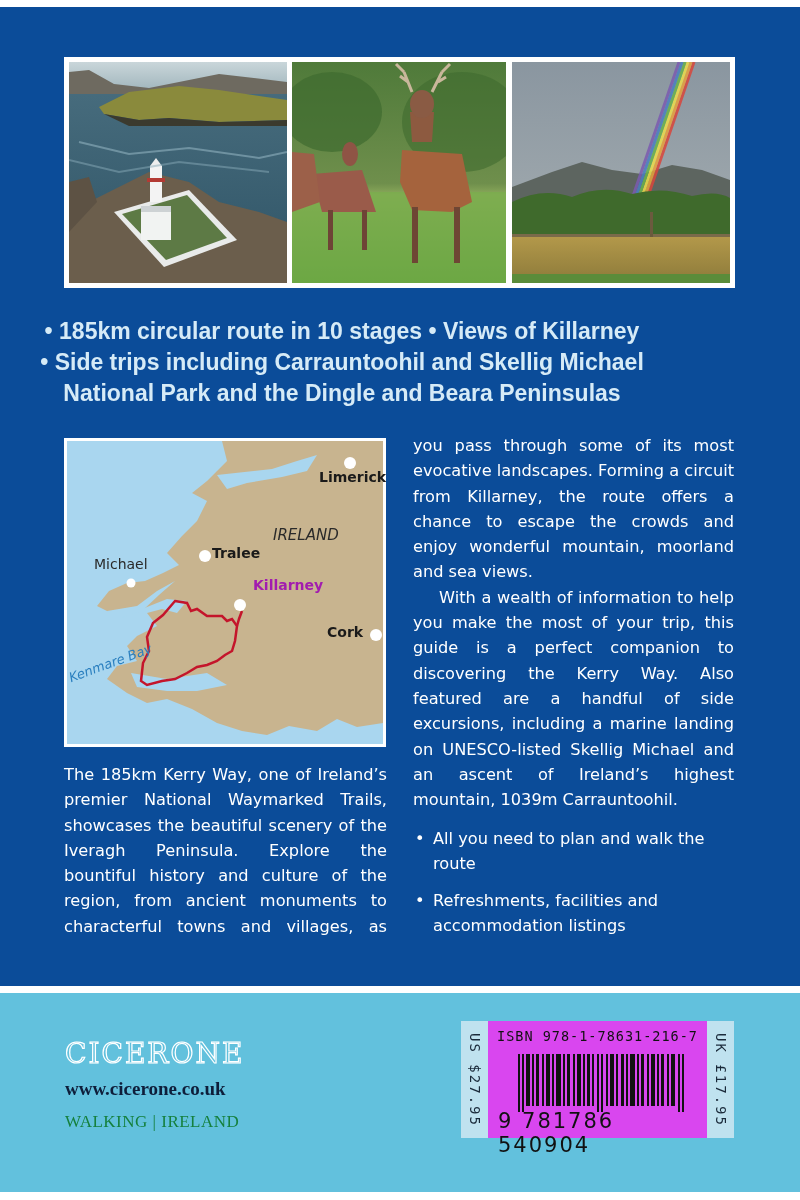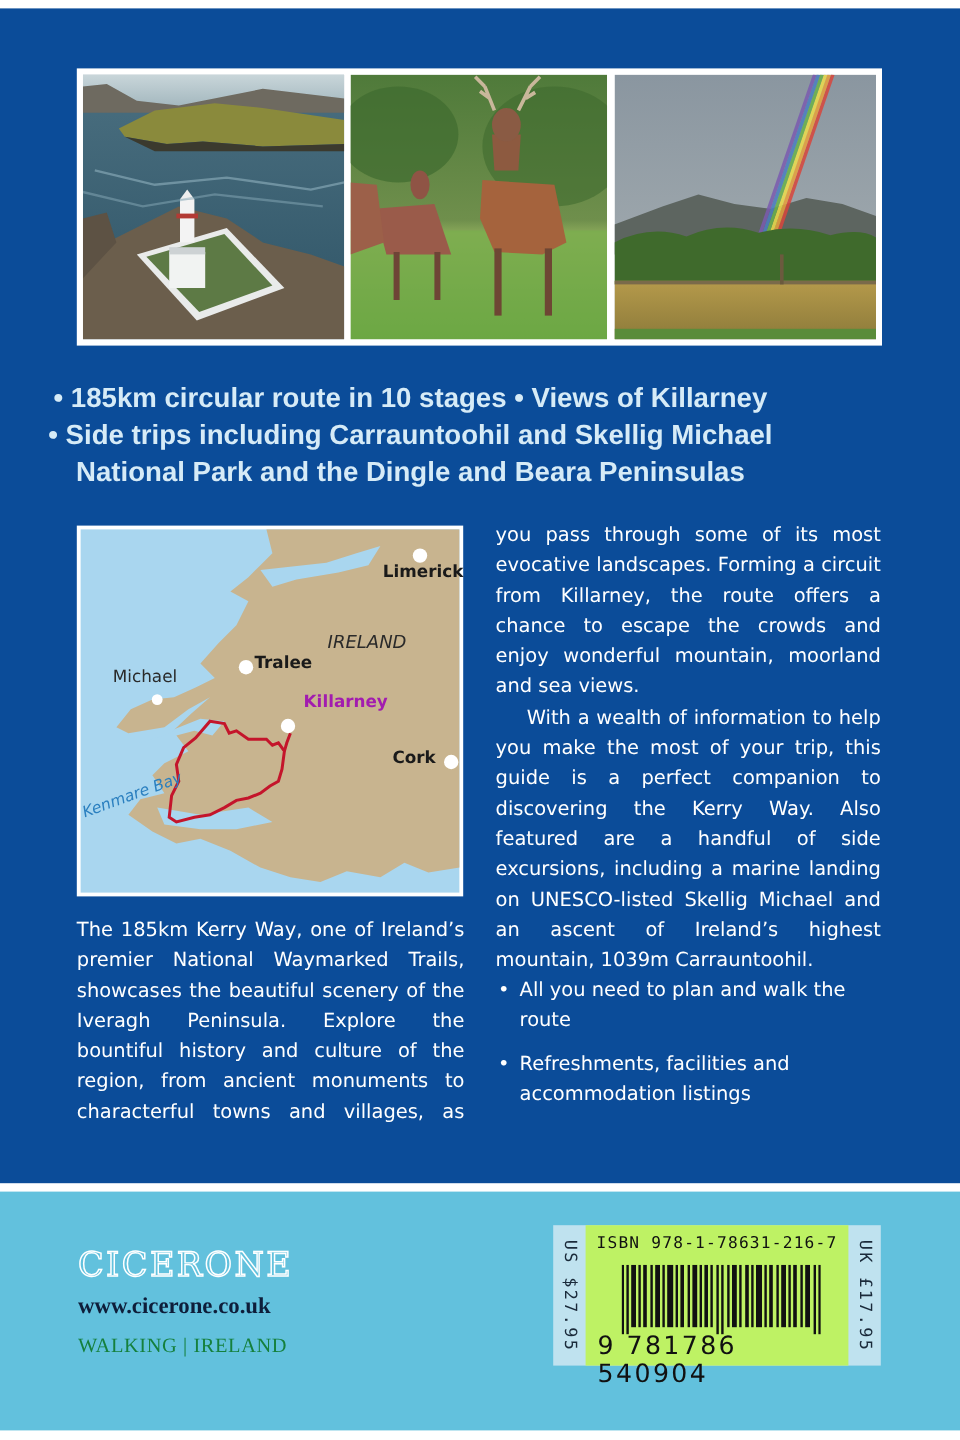--- a/index.html
+++ b/index.html
@@ -17,30 +17,30 @@
   .highlights { position:absolute; left:0; top:316px; width:684px; text-align:center; color:#d6ebf7; font-family:"Liberation Sans", sans-serif; font-weight:bold; font-size:23px; line-height:31px; }
   .highlights div { white-space:nowrap; }
 
   .map { position:absolute; left:64px; top:438px; width:322px; height:309px; background:#ffffff; }
   .map svg { position:absolute; left:3px; top:3px; width:316px; height:303px; }
 
   .col-left { position:absolute; left:64px; top:762px; width:323px; color:#ffffff; font-family:"DejaVu Sans", sans-serif; font-size:16.2px; line-height:25.3px; text-align:justify; text-align-last:justify; }
   .col-right { position:absolute; left:413px; top:433px; width:321px; color:#ffffff; font-family:"DejaVu Sans", sans-serif; font-size:16.2px; line-height:25.3px; text-align:justify; }
   .col-right p { margin:0; }
   .col-right p.indent { text-indent:26px; }
-  .bullets { list-style:none; margin:0 0 0 0; padding:0; }
+  .bullets { list-style:none; margin:14px 0 0 0; padding:0; }
   .bullets li { position:relative; padding-left:20px; margin-bottom:12px; text-align:left; line-height:25px; }
   .bullets li::before { content:"•"; position:absolute; left:2px; top:0; }
 
   .logo { position:absolute; left:65px; top:1036px; color:#ffffff; font-family:"DejaVu Serif", serif; font-size:28px; letter-spacing:2px; font-weight:normal; -webkit-text-stroke:1.2px #ffffff; color:transparent; line-height:36px; }
   .website { position:absolute; left:65px; top:1078px; color:#0e1e3a; font-family:"Liberation Serif", serif; font-weight:bold; font-size:19px; }
   .category { position:absolute; left:65px; top:1112px; color:#15803d; font-family:"Liberation Serif", serif; font-size:17px; letter-spacing:0.5px; }
 
   .barcode-box { position:absolute; left:461px; top:1021px; width:273px; height:117px; background:#bfe2ef; }
-  .barcode-inner { position:absolute; left:27px; top:0; width:219px; height:117px; background:#bef264; }
+  .barcode-inner { position:absolute; left:27px; top:0; width:219px; height:117px; background:#d946ef; }
   .price-strip { position:absolute; top:0; width:27px; height:117px; display:flex; align-items:center; justify-content:center; }
   .price-strip span { display:block; transform:rotate(90deg); white-space:nowrap; font-family:"DejaVu Sans Mono", monospace; font-size:14px; color:#1a2a3a; letter-spacing:2px; }
   .price-left { left:0; }
   .price-right { right:0; }
   .isbn-text { position:absolute; left:0; top:7px; width:219px; text-align:center; font-family:"DejaVu Sans Mono", monospace; font-size:13.5px; color:#111; letter-spacing:1px; }
   .bars { position:absolute; left:30px; top:33px; width:166px; height:58px; }
   .ean-digits { position:absolute; left:10px; top:88px; width:205px; font-family:"DejaVu Sans", sans-serif; font-size:21px; color:#111; letter-spacing:2px; }
 </style>
 </head>
 <body>

